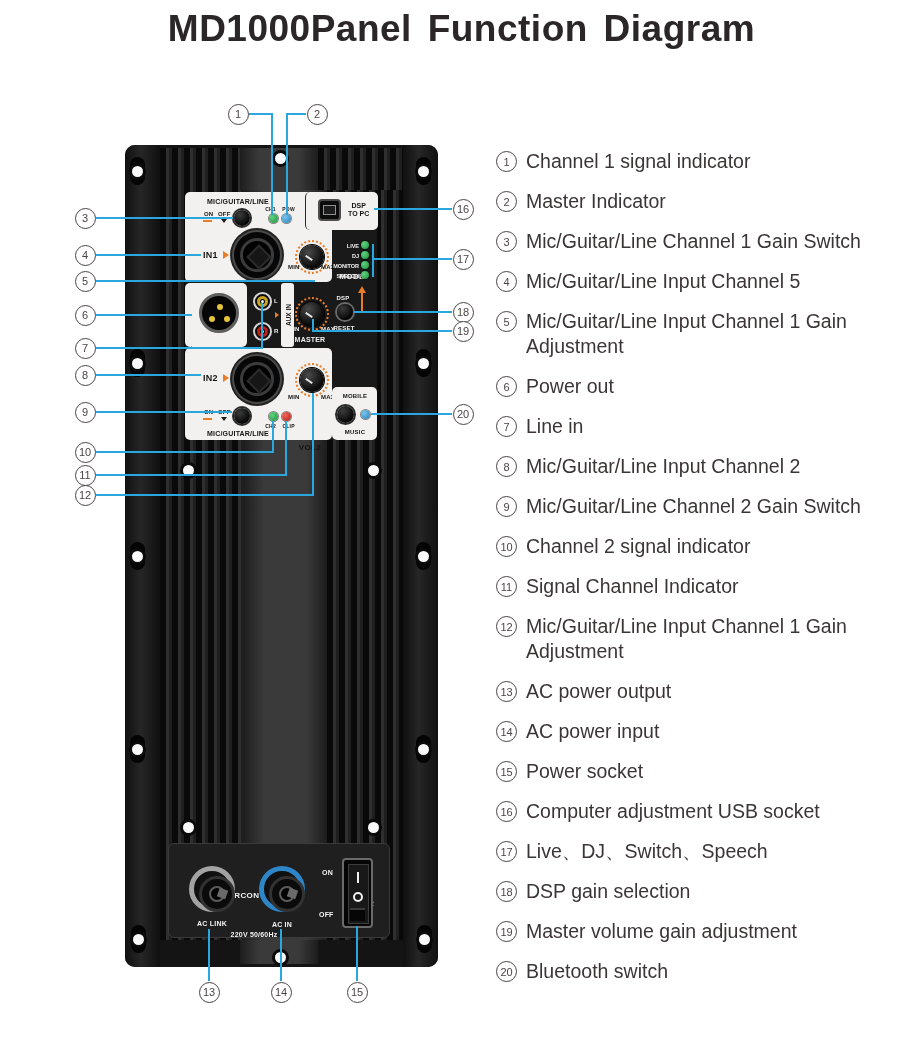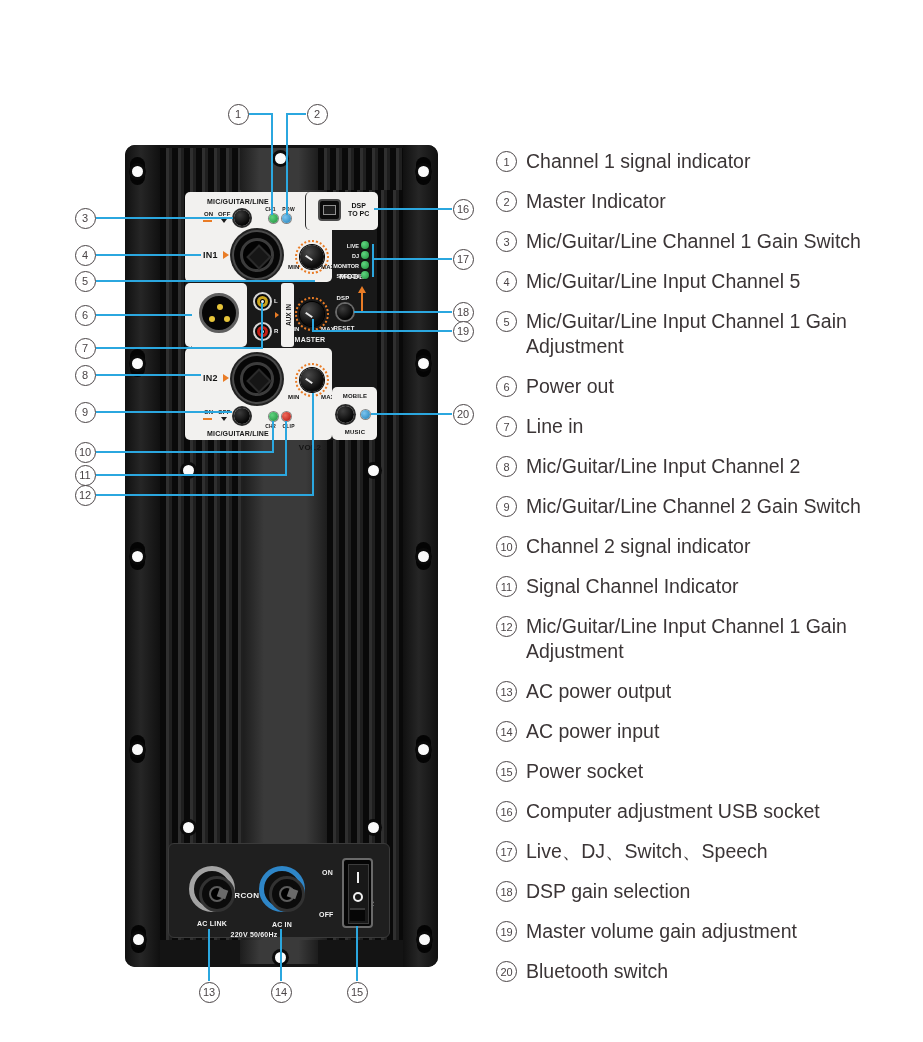--- a/index.html
+++ b/index.html
@@ -76,20 +76,21 @@
   .li{display:flex;gap:9px;margin-bottom:15px;align-items:flex-start;}
   .li .co{flex:0 0 21px;margin-top:2px;}
   .li .txt{font-size:19.5px;line-height:25px;color:#3b3536;width:375px;}
   svg{pointer-events:none;}
 </style>
 </head>
 <body>
 
 <div id="stage">
 
+  <div id="title" class="abs">MD1000Panel Function Diagram</div>
 
   <div id="panel" class="abs">
 
     <div class="abs rail" style="left:0;border-radius:10px 0 0 10px;"></div>
     <div class="abs rail" style="left:278px;border-radius:0 10px 10px 0;"></div>
 
     <div class="abs fins" style="left:35px;top:3px;width:80px;height:42px;"></div>
     <div class="abs smooth" style="left:115px;top:3px;width:78px;height:42px;"></div>
     <div class="abs fins" style="left:193px;top:3px;width:85px;height:42px;"></div>
 

